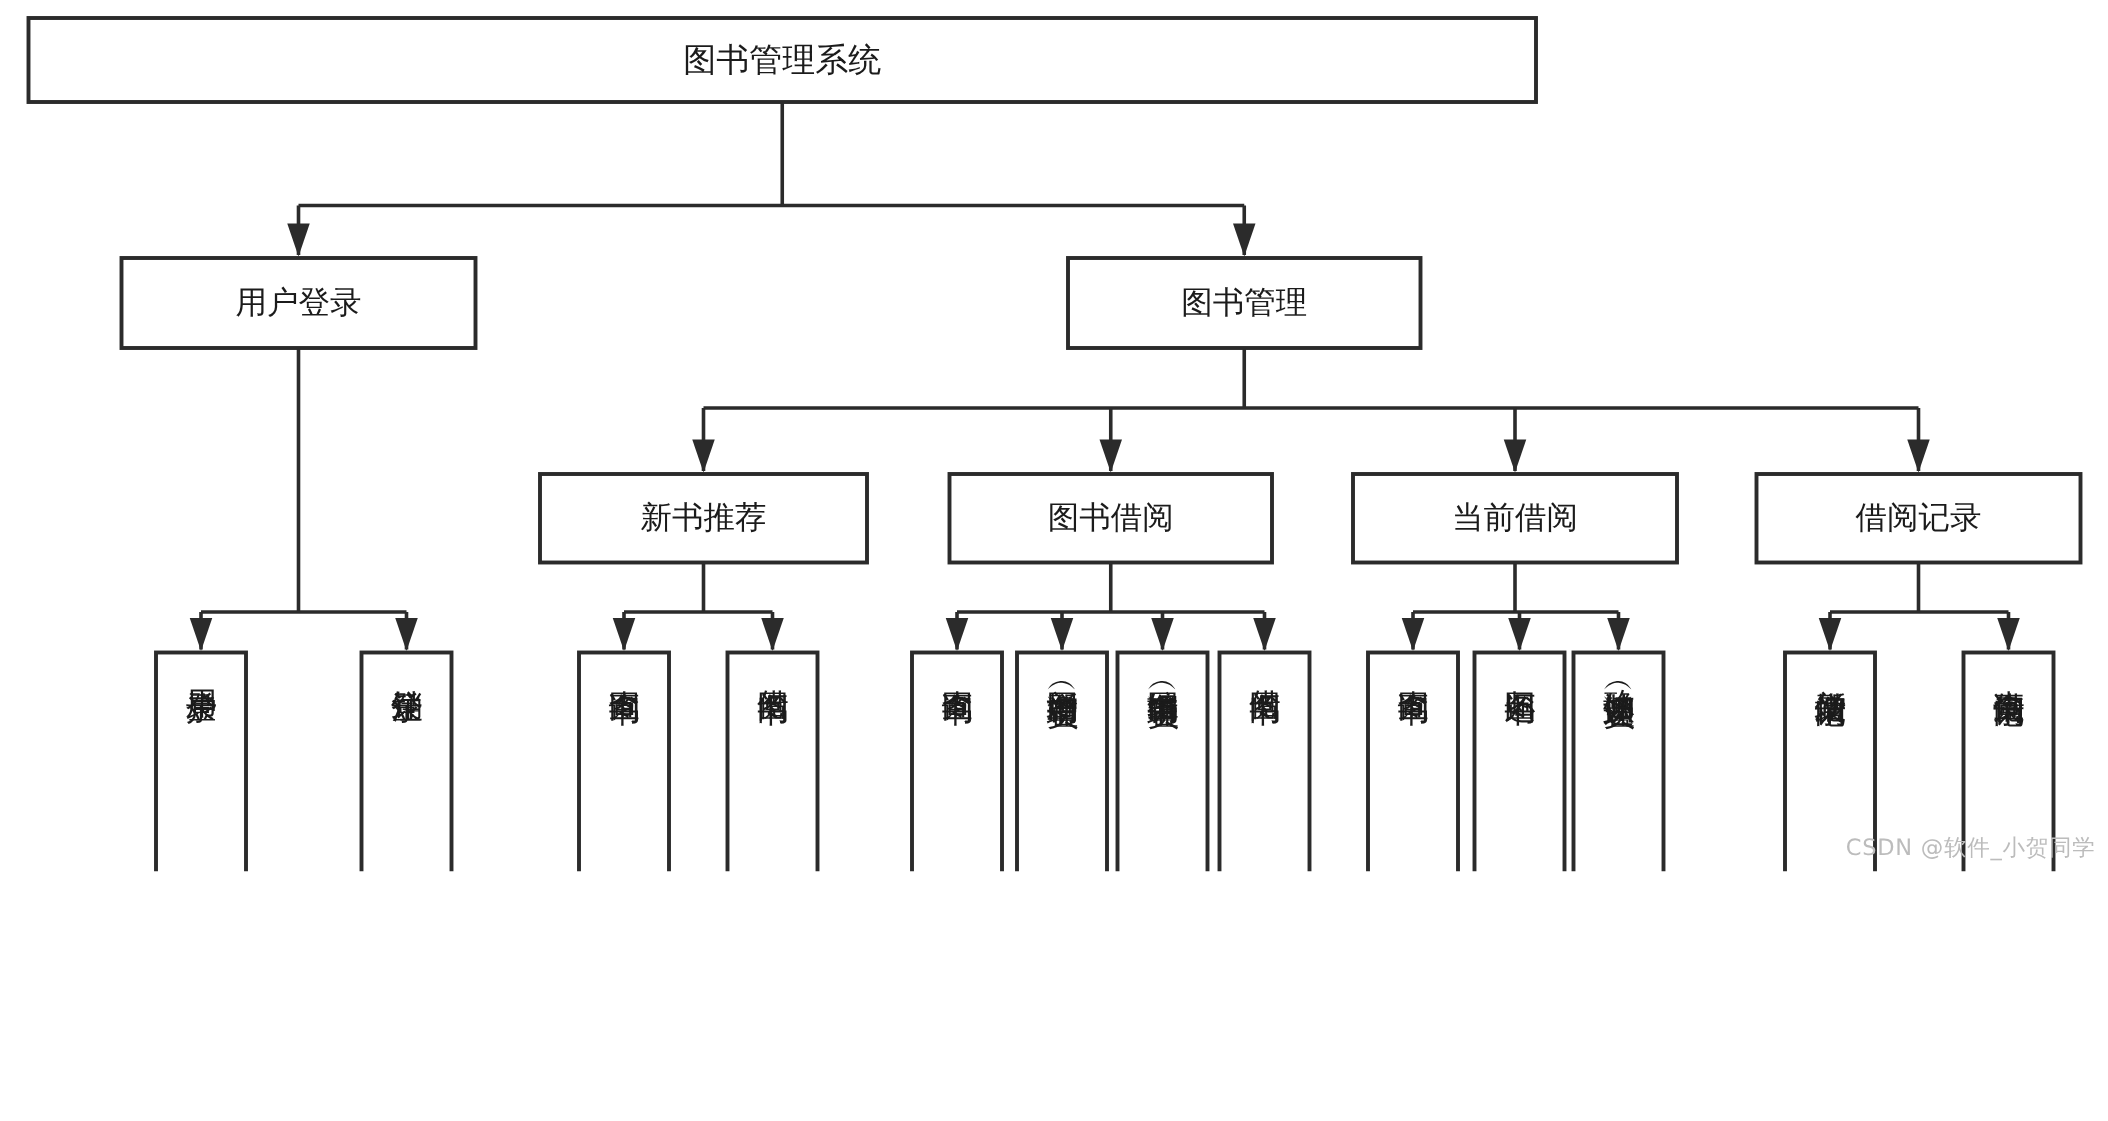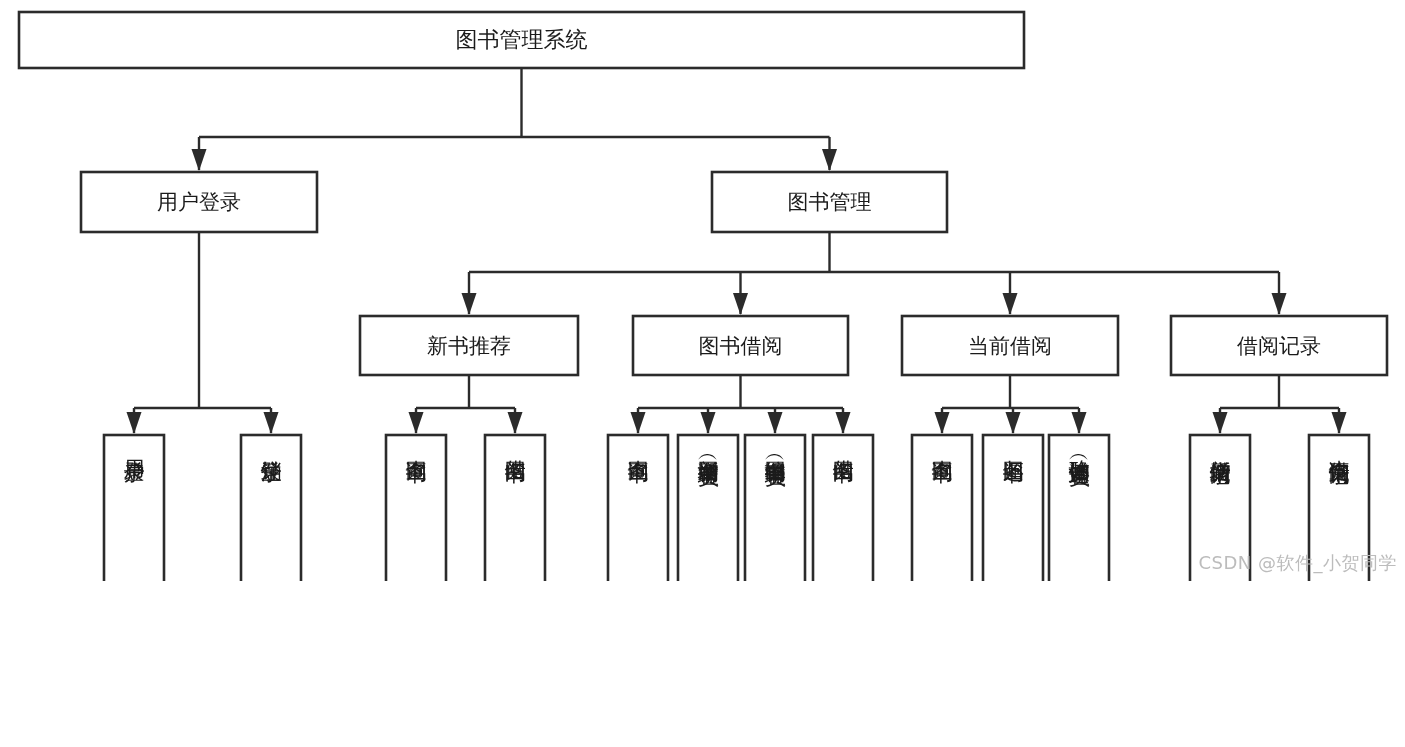--- a/index.html
+++ b/index.html
@@ -65,21 +65,21 @@
     line-height: 1.08;
     color: #1b1b1b;
     letter-spacing: 1px;
     white-space: nowrap;
     font-family: "DejaVu Sans", "Liberation Sans", sans-serif;
   }
   .watermark {
     position: absolute;
     right: 8px;
     bottom: 6px;
-    font-size: 18px;
+    font-size: 15px;
     color: #bcbcbc;
     font-family: "DejaVu Sans", "Liberation Sans", sans-serif;
     white-space: nowrap;
     letter-spacing: 0.5px;
   }
 </style>
 </head>
 <body>
 
 <div id="canvas">

